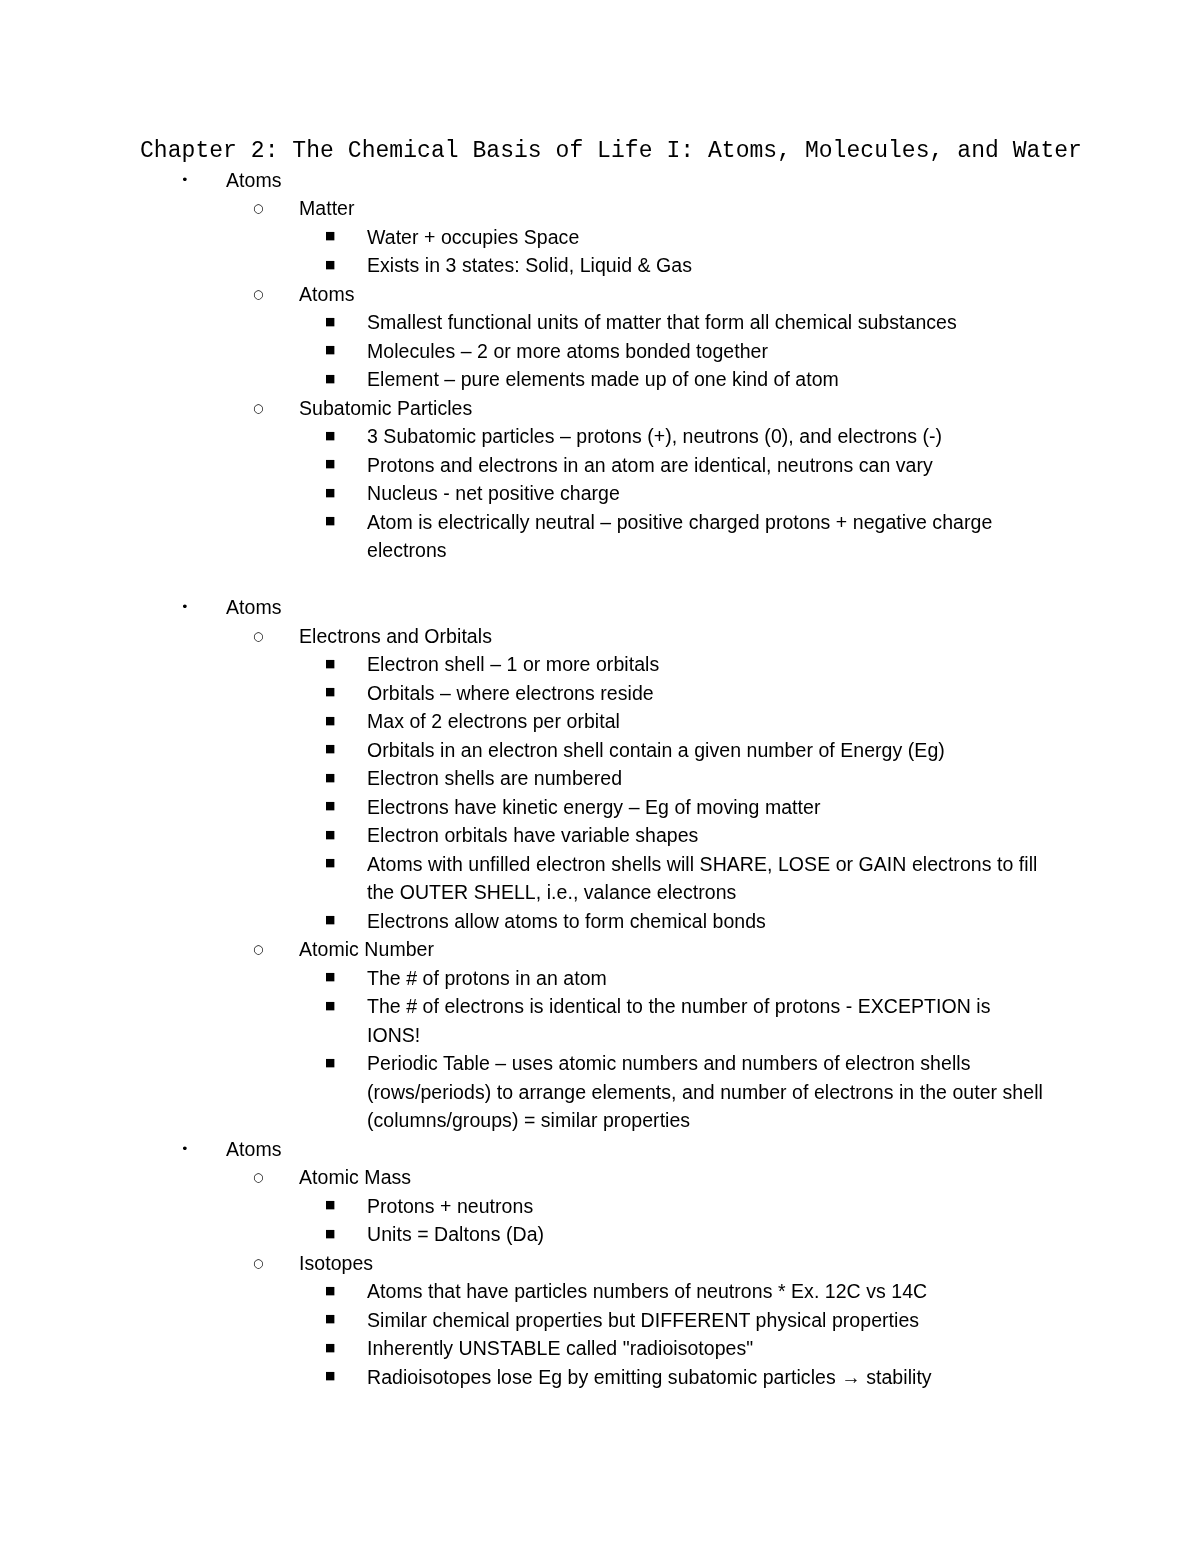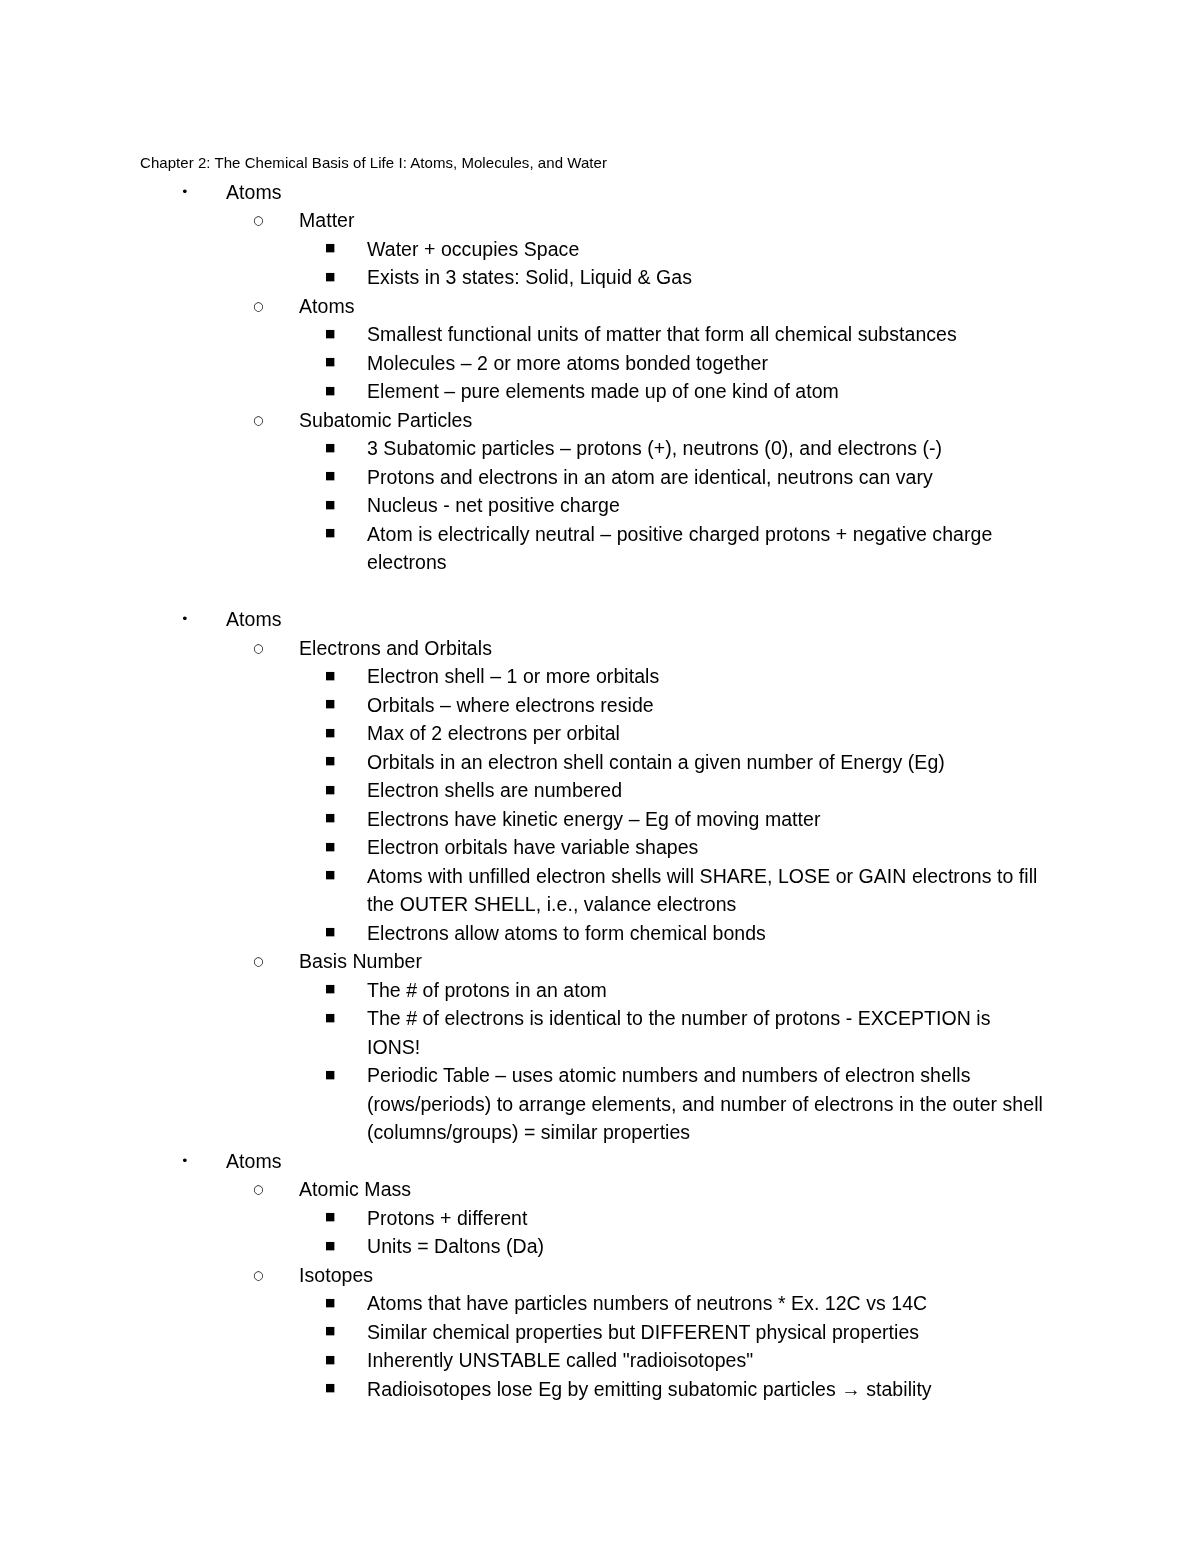--- a/index.html
+++ b/index.html
@@ -17,25 +17,26 @@
   }
   .page {
     position: relative;
     width: 1200px;
     height: 1553px;
     background: #ffffff;
     box-sizing: border-box;
     padding: 137px 155px 0 140px;
   }
   .doc-title {
-    font-size: 15px;
+    font-size: 23px;
     line-height: 28.5px;
     letter-spacing: 0.05px;
-    margin: 12px 0 0 0;
+    margin: 0 0 0 0;
     white-space: nowrap;
+    font-family: Liberation Mono, monospace;
   }
   ul.lvl1, ul.lvl2, ul.lvl3 {
     list-style: none;
     margin: 0;
     padding: 0;
   }
   ul.lvl1 { margin-left: 40px; }
   ul.lvl2 { margin-left: 72px; }
   ul.lvl3 { margin-left: 73px; }
 
@@ -189,21 +190,21 @@
             <span class="bullet">■</span>
             <span class="txt">Atoms with unfilled electron shells will SHARE, LOSE or GAIN electrons to fill the OUTER SHELL, i.e., valance electrons</span>
           </li>
           <li class="l3">
             <span class="bullet">■</span>
             <span class="txt">Electrons allow atoms to form chemical bonds</span>
           </li>
         </ul>
         <li class="l2">
           <span class="bullet">○</span>
-          <span class="txt">Basis Number</span>
+          <span class="txt">Atomic Number</span>
         </li>
         <ul class="lvl3">
           <li class="l3">
             <span class="bullet">■</span>
             <span class="txt">The # of protons in an atom</span>
           </li>
           <li class="l3">
             <span class="bullet">■</span>
             <span class="txt">The # of electrons is identical to the number of protons - EXCEPTION is IONS!</span>
           </li>
@@ -218,21 +219,21 @@
         <span class="txt">Atoms</span>
       </li>
       <ul class="lvl2">
         <li class="l2">
           <span class="bullet">○</span>
           <span class="txt">Atomic Mass</span>
         </li>
         <ul class="lvl3">
           <li class="l3">
             <span class="bullet">■</span>
-            <span class="txt">Protons + different</span>
+            <span class="txt">Protons + neutrons</span>
           </li>
           <li class="l3">
             <span class="bullet">■</span>
             <span class="txt">Units = Daltons (Da)</span>
           </li>
         </ul>
         <li class="l2">
           <span class="bullet">○</span>
           <span class="txt">Isotopes</span>
         </li>

